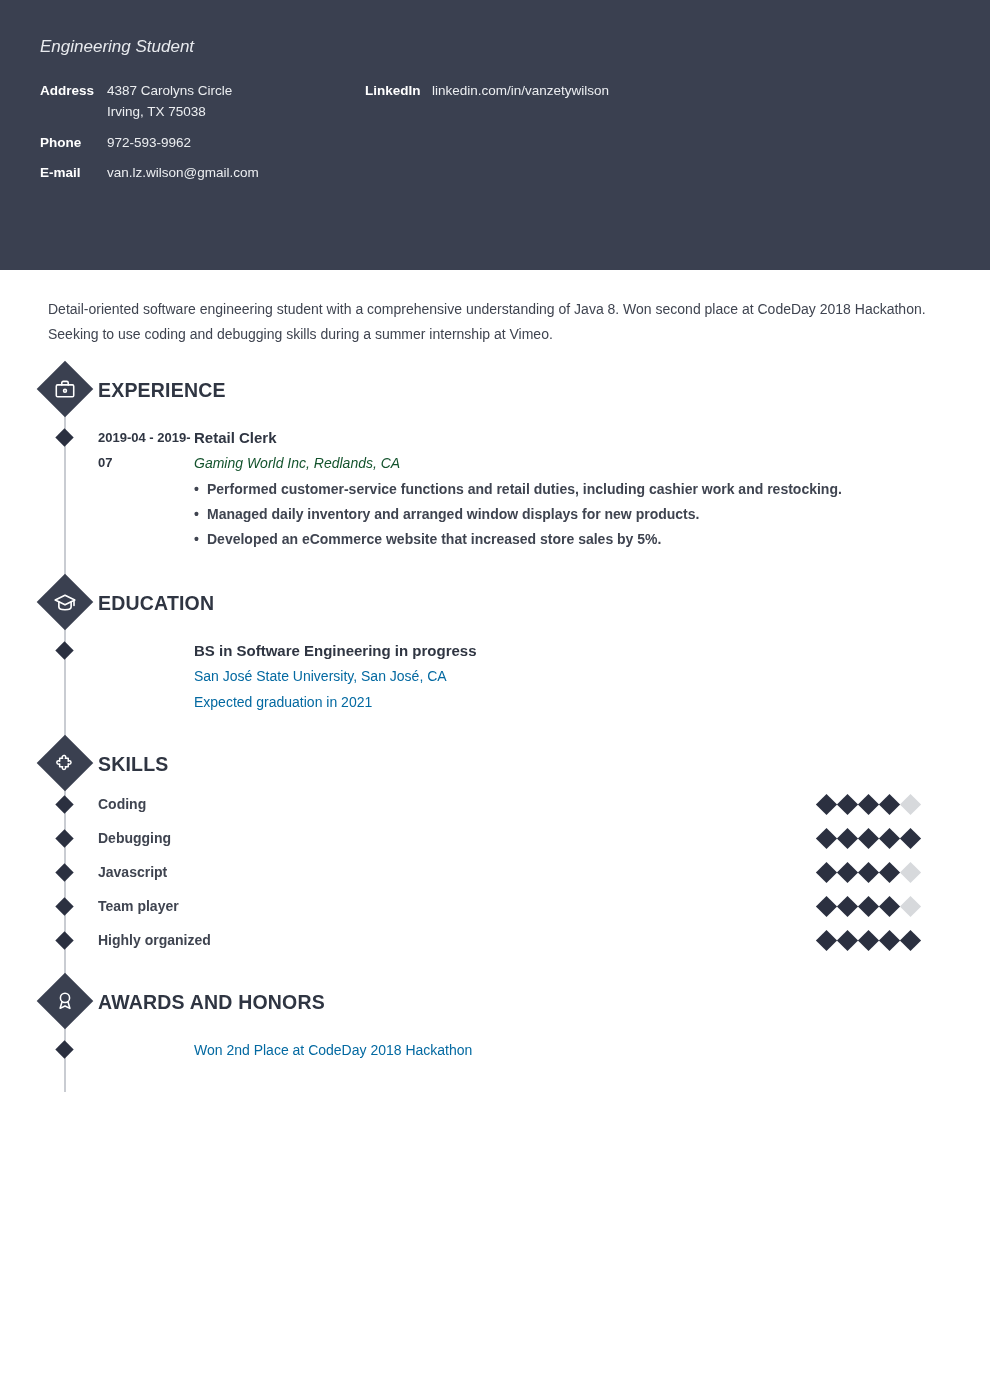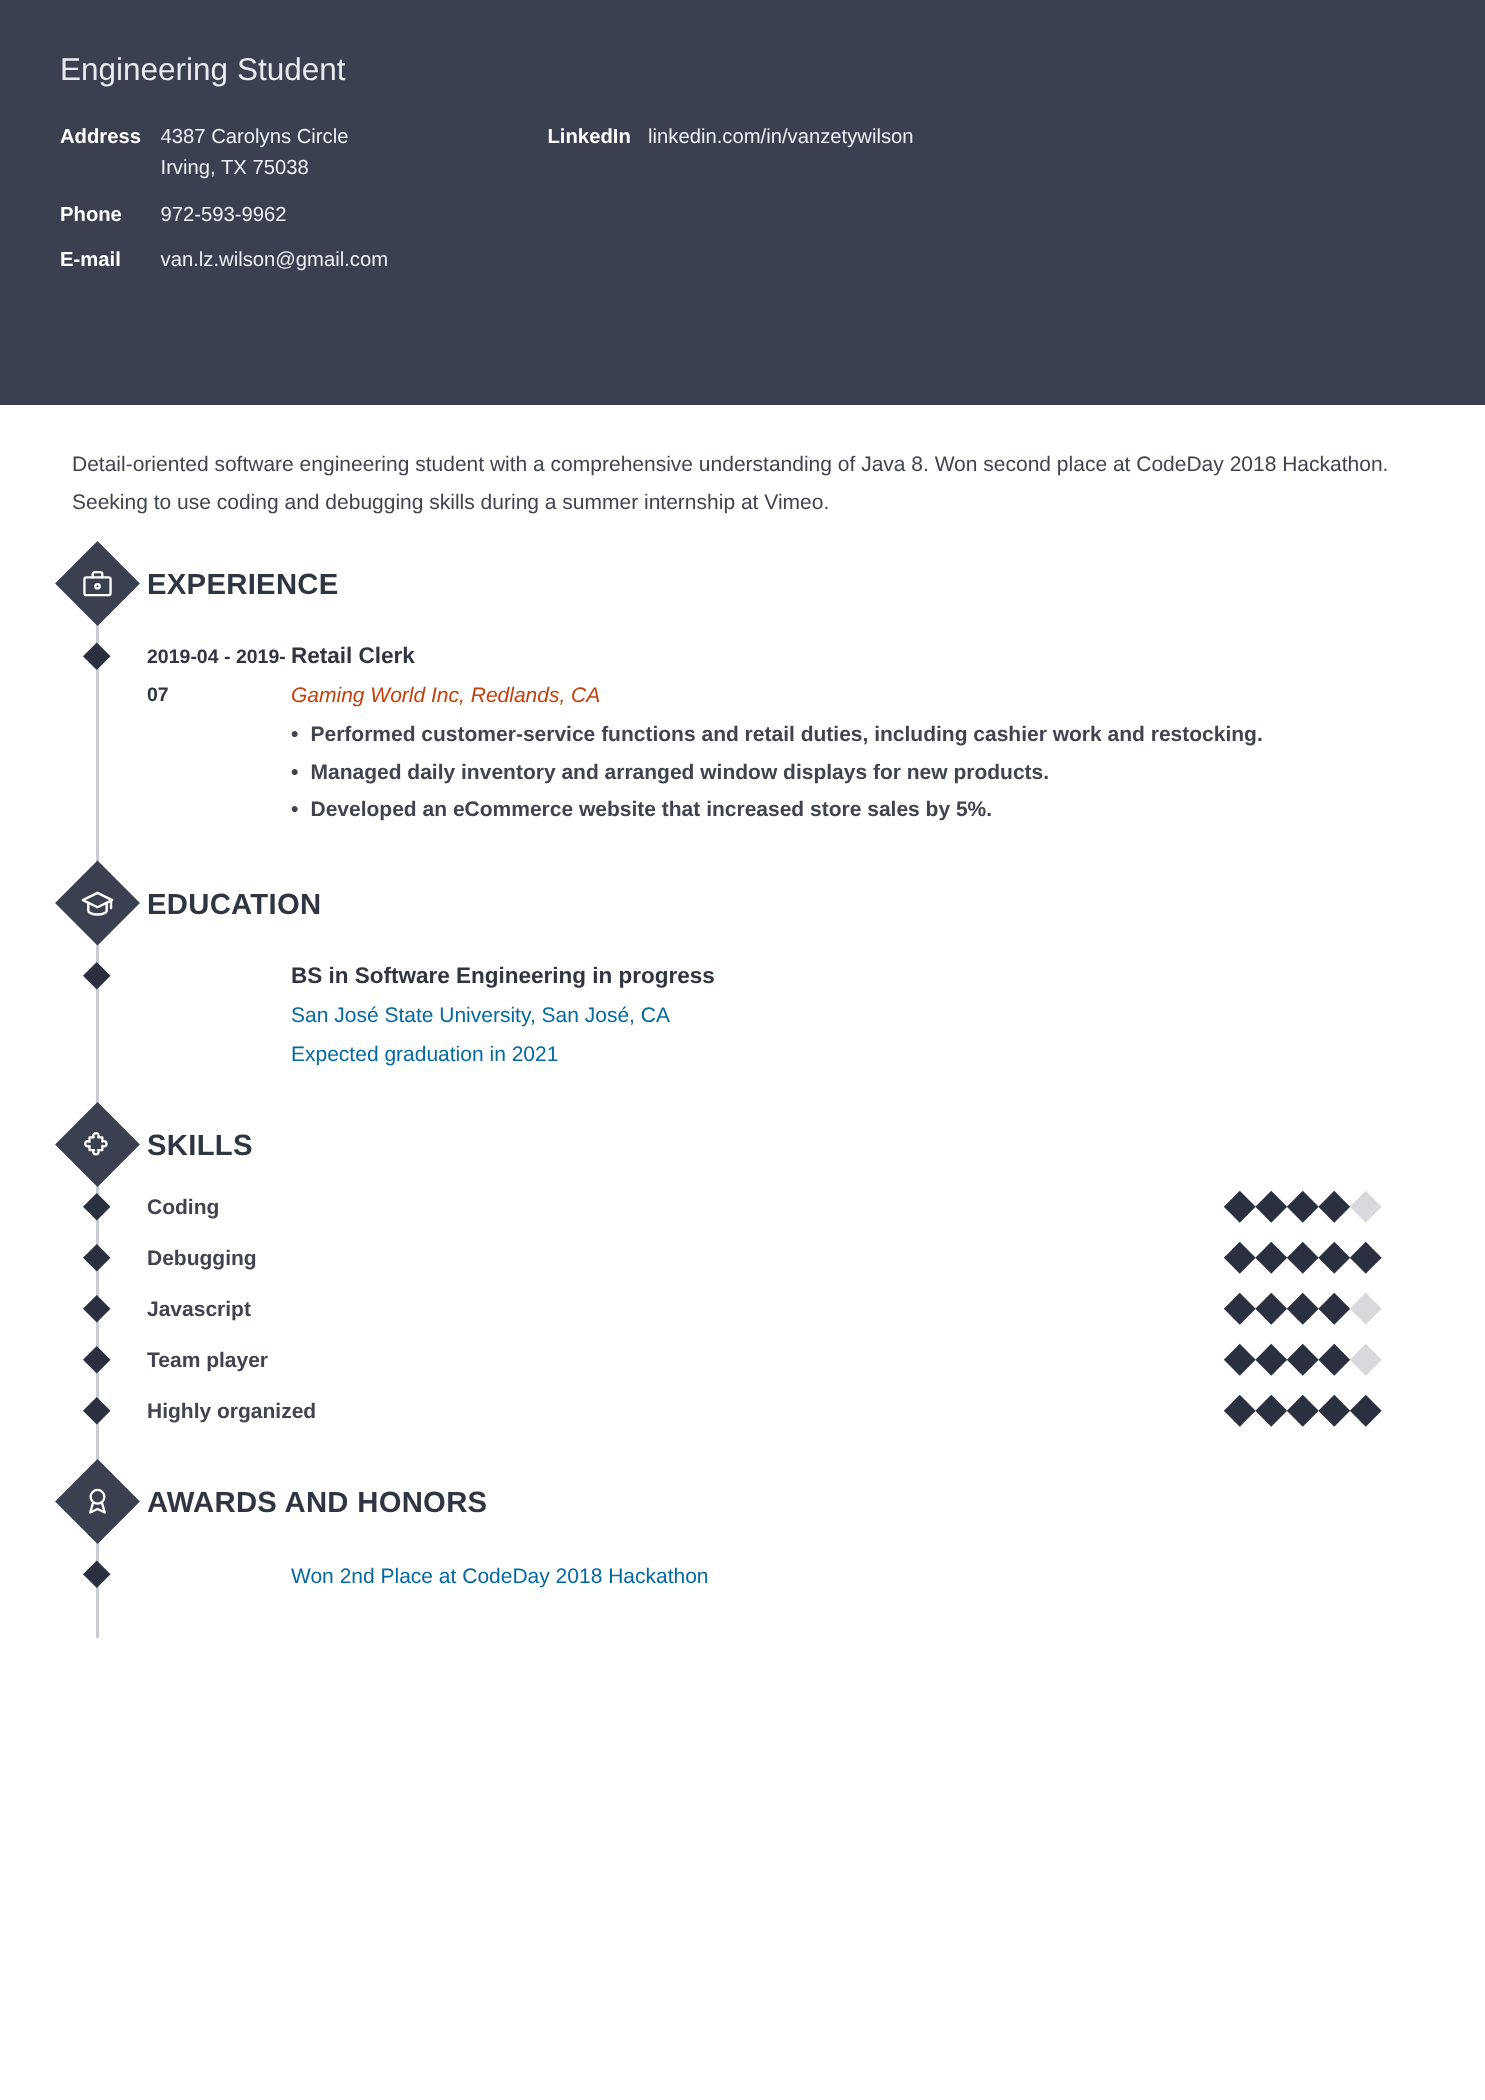--- a/index.html
+++ b/index.html
@@ -34,25 +34,26 @@
     font-size: 38px;
     line-height: 46px;
     font-weight: 400;
     letter-spacing: 0.2px;
     color: #ffffff;
     margin-bottom: 8px;
   }
   .name .last { font-weight: 700; }
 
   .job-title {
-    font-size: 21px;
+    font-size: 17px;
     line-height: 27px;
     font-weight: 400;
     color: #e8eaee;
     margin-bottom: 22px;
+    font-style: italic;
   }
 
   .contact-grid {
     position: relative;
     width: 910px;
   }
   .contact-col-left  { position: absolute; left: 0px;   top: 0; width: 360px; }
   .contact-col-right { position: absolute; left: 325px; top: 0; width: 500px; }
 
   .contact-row {
@@ -174,21 +175,21 @@
   .entry-title {
     font-size: 15px;
     line-height: 25px;
     font-weight: 700;
     color: #2f3542;
   }
   .entry-sub {
     font-size: 14px;
     line-height: 26px;
     font-style: italic;
-    color: #c2410c;
+    color: #14532d;
   }
   .entry-plain {
     font-size: 14px;
     line-height: 26px;
     color: #0369a1;
   }
   .entry-list { list-style: none; margin-top: 1px; font-weight: bold; }
   .entry-list li {
     position: relative;
     padding-left: 13px;

